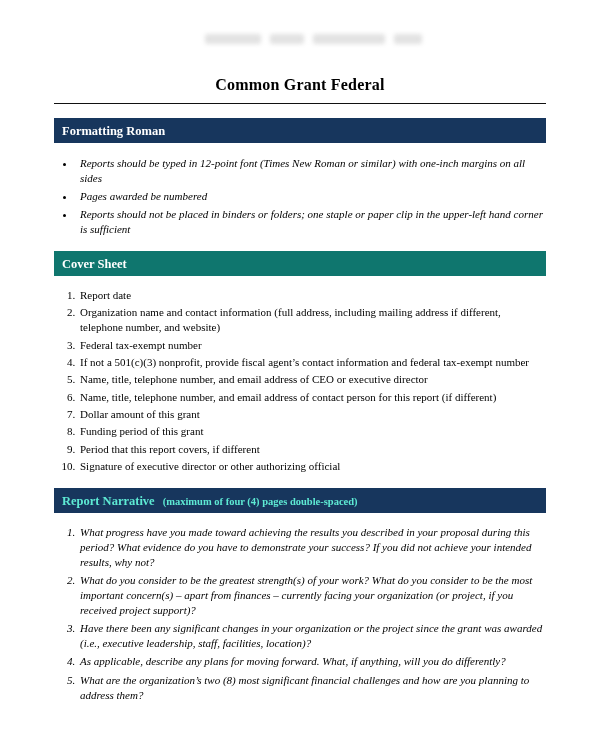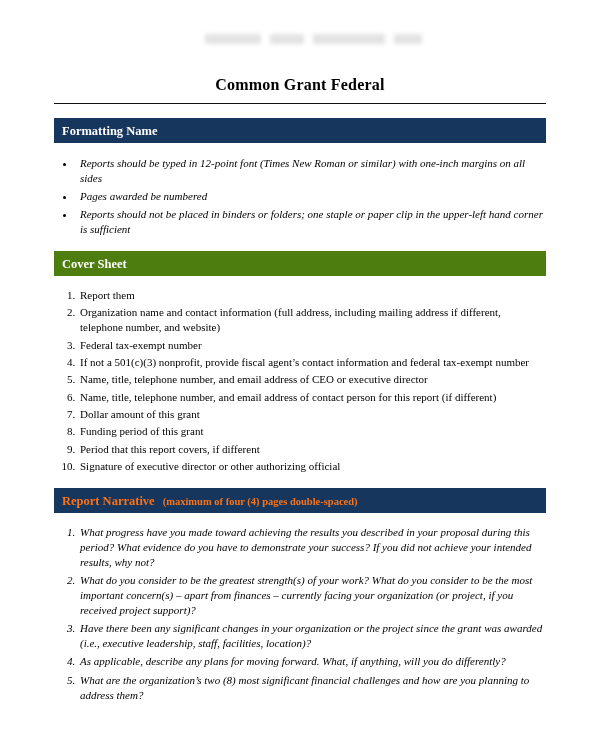--- a/index.html
+++ b/index.html
@@ -88,45 +88,45 @@
     <i class="w1"></i>
       <i class="w2"></i>
       <i class="w3"></i>
       <i class="w4"></i>
   </div>
 
   <h1 class="title">Common Grant Federal</h1>
   <hr class="title-rule">
 
   <div class="section-bar" style="background: rgb(23, 54, 93); color: rgb(255, 255, 255);">
-    <span class="bar-title">Formatting Name</span>
+    <span class="bar-title">Formatting Roman</span>
   </div>
   <ul class="bullet-list">
     <li>Reports should be typed in 12-point font (Times New Roman or similar) with one-inch margins on all sides</li>
     <li>Pages awarded be numbered</li>
     <li>Reports should not be placed in binders or folders; one staple or paper clip in the upper-left hand corner is sufficient</li>
   </ul>
 
-  <div class="section-bar" style="background: #4d7c0f; color: rgb(255, 255, 255);">
+  <div class="section-bar" style="background: #0f766e; color: rgb(255, 255, 255);">
     <span class="bar-title">Cover Sheet</span>
   </div>
   <ol class="numbered-list">
-    <li>Report them</li>
+    <li>Report date</li>
     <li>Organization name and contact information (full address, including mailing address if different, telephone number, and website)</li>
     <li>Federal tax-exempt number</li>
     <li>If not a 501(c)(3) nonprofit, provide fiscal agent’s contact information and federal tax-exempt number</li>
     <li>Name, title, telephone number, and email address of CEO or executive director</li>
     <li>Name, title, telephone number, and email address of contact person for this report (if different)</li>
     <li>Dollar amount of this grant</li>
     <li>Funding period of this grant</li>
     <li>Period that this report covers, if different</li>
     <li>Signature of executive director or other authorizing official</li>
   </ol>
 
-  <div class="section-bar" style="background: rgb(23, 54, 93); color: #f97316;">
+  <div class="section-bar" style="background: rgb(23, 54, 93); color: #5eead4;">
     <span class="bar-title">Report Narrative</span>
     <span class="bar-note">(maximum of four (4) pages double-spaced)</span>
   </div>
   <ol class="numbered-list narrative">
     <li>What progress have you made toward achieving the results you described in your proposal during this period? What evidence do you have to demonstrate your success? If you did not achieve your intended results, why not?</li>
     <li>What do you consider to be the greatest strength(s) of your work? What do you consider to be the most important concern(s) – apart from finances – currently facing your organization (or project, if you received project support)?</li>
     <li>Have there been any significant changes in your organization or the project since the grant was awarded (i.e., executive leadership, staff, facilities, location)?</li>
     <li>As applicable, describe any plans for moving forward. What, if anything, will you do differently?</li>
     <li>What are the organization’s two (8) most significant financial challenges and how are you planning to address them?</li>
   </ol>

